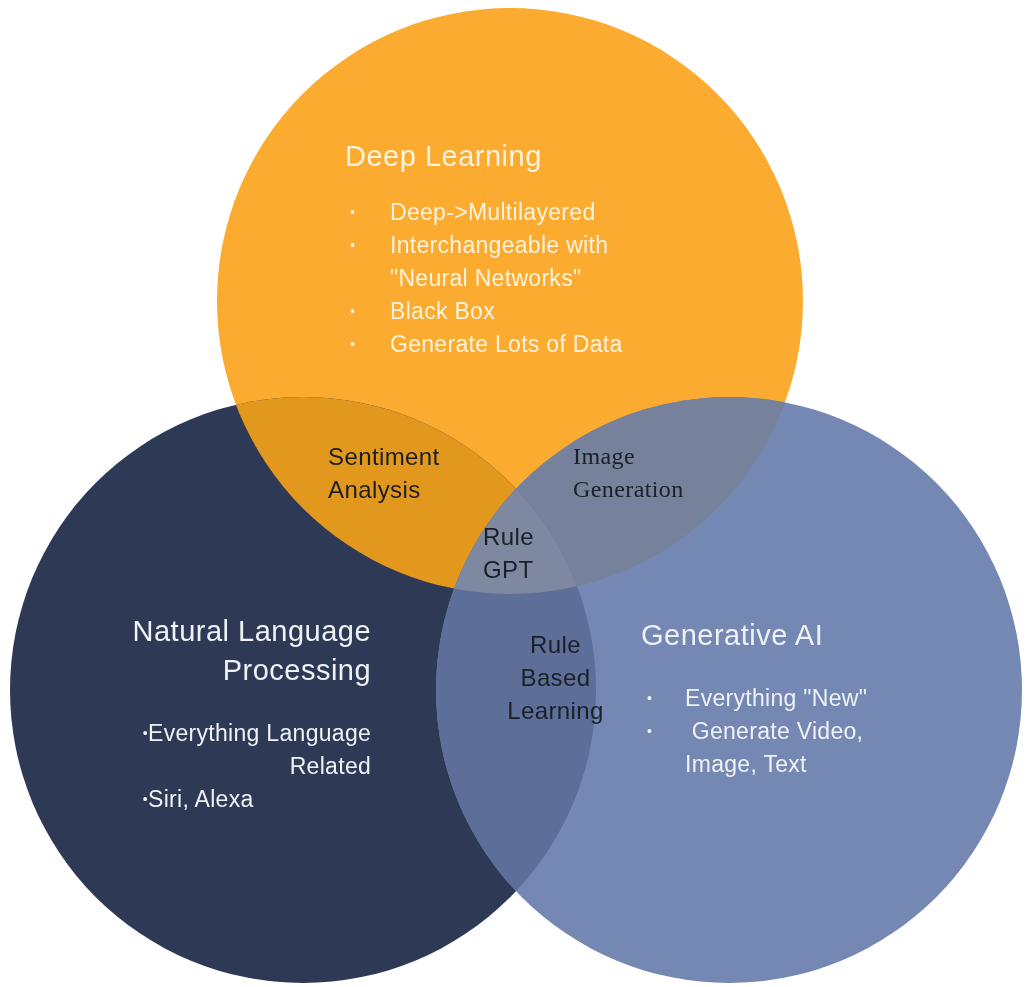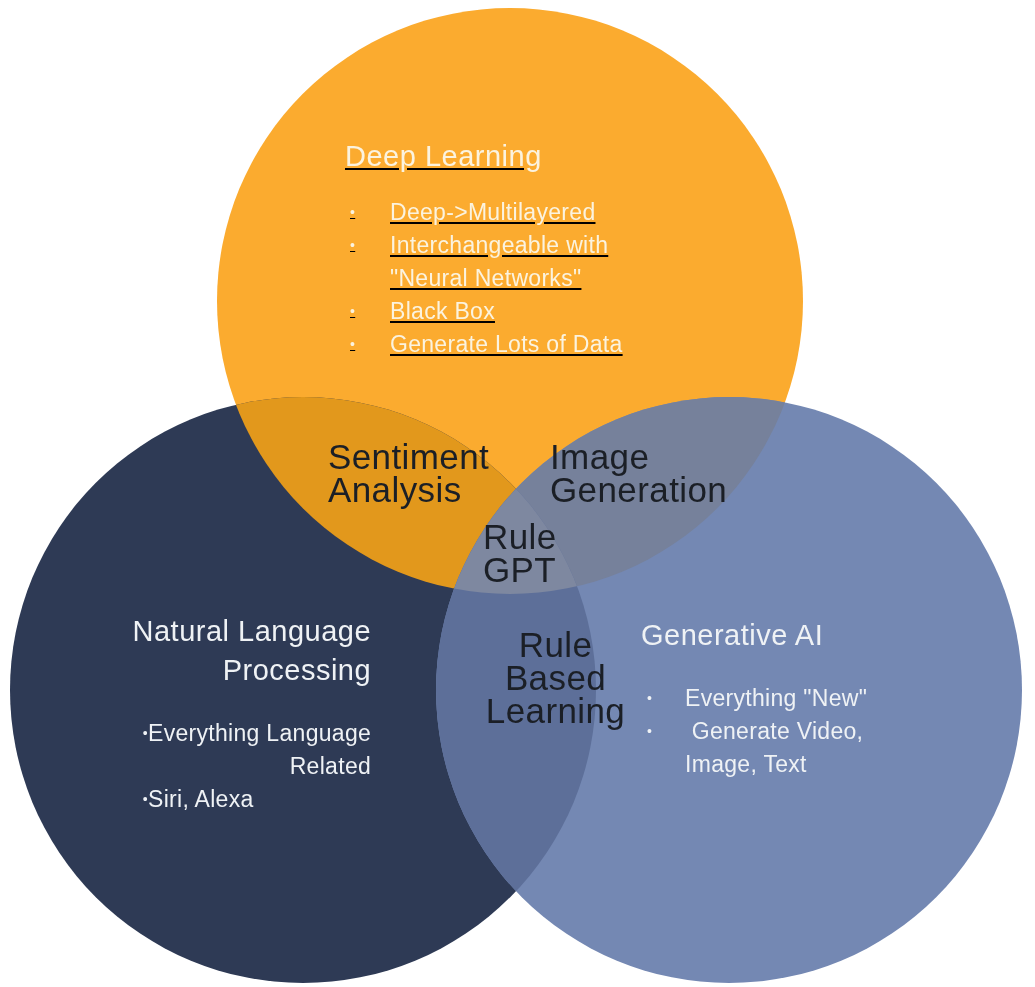--- a/index.html
+++ b/index.html
@@ -36,46 +36,46 @@
     letter-spacing: 0.3px;
   }
   .bullets .marker {
     flex: 0 0 auto;
     font-size: 14px;
     line-height: 33px;
   }
   .bullets .btext { white-space: pre-wrap; }
 
   
-  .dl-block { left: 345px; top: 138px; text-decoration: underline; }
+  .dl-block { left: 345px; top: 138px; }
   .dl-block .bullets { margin-top: 22px; }
   .dl-block .marker { width: 45px; padding-left: 5px; }
 
   
   .nlp-block { left: 104px; top: 612px; text-align: right; }
   .nlp-block .circle-title { line-height: 39px; }
   .nlp-block .bullets { margin-top: 27px; }
   .nlp-block .marker { width: 44px; padding-left: 4px; }
 
   
   .genai-block { left: 641px; top: 616px; }
   .genai-block .circle-title { line-height: 39px; }
   .genai-block .bullets { margin-top: 27px; }
   .genai-block .marker { width: 44px; padding-left: 6px; }
 
   
   .overlap-label {
-    font-size: 35px;
+    font-size: 24px;
     line-height: 33px;
     font-weight: 500;
     letter-spacing: 0.4px;
     white-space: pre-line;
   }
   .sentiment-label { left: 328px; top: 440px; }
-  .imagegen-label  { left: 550px; top: 440px; }
+  .imagegen-label  { left: 573px; top: 440px; font-family: Liberation Serif, serif; }
   .chatgpt-label   { left: 483px; top: 520px; }
   .rule-label      { left: 437px; top: 628px; width: 165px; text-align: center; margin-left: 36px; }
 </style>
 </head>
 <body>
 
 <div class="canvas">
 
   <svg class="venn-svg" width="1035" height="987" viewBox="0 0 1035 987">
     <defs>

